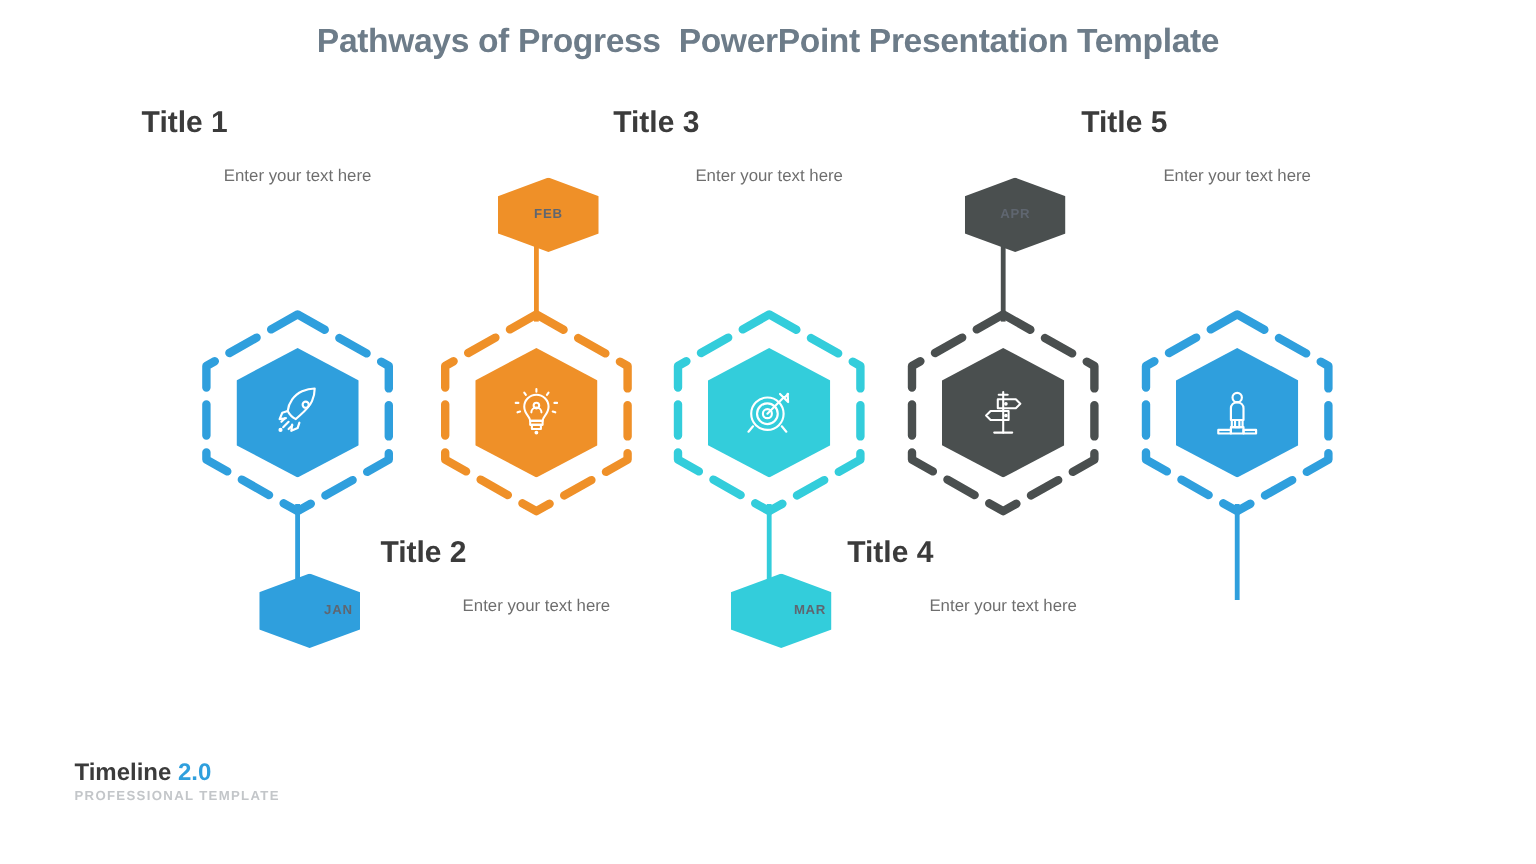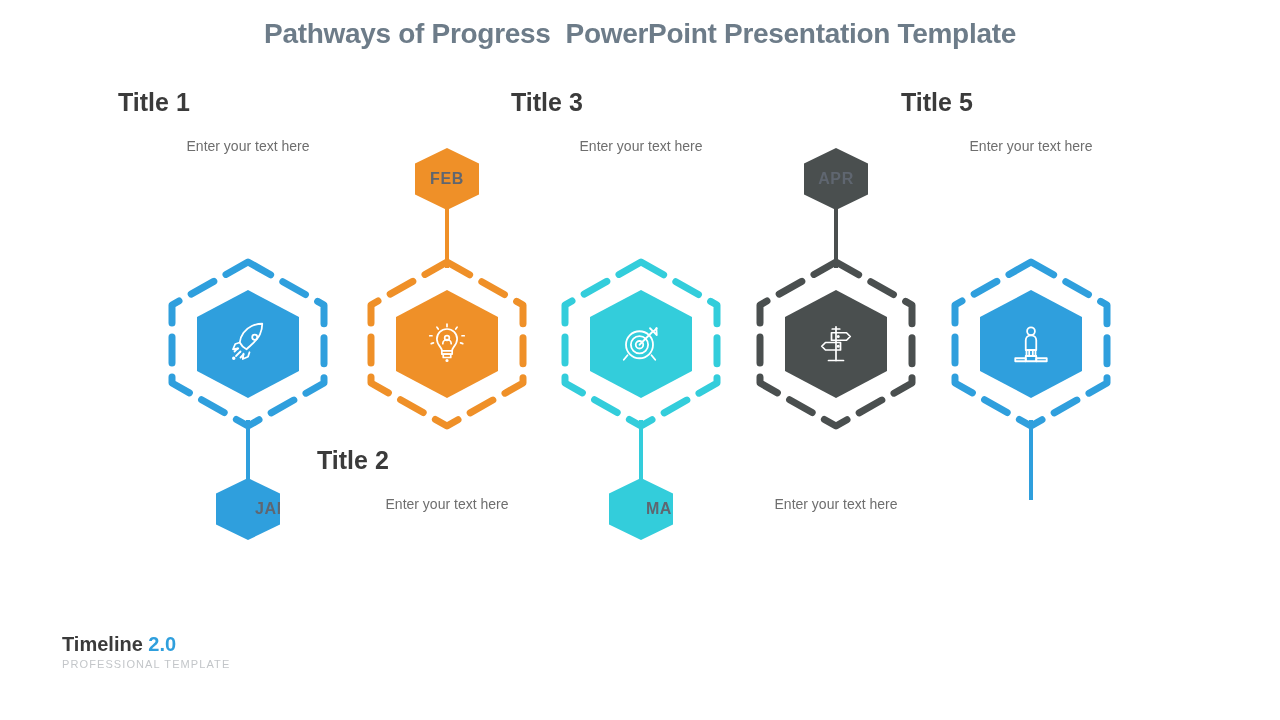--- a/index.html
+++ b/index.html
@@ -57,24 +57,24 @@
     left:128px;
     width:4px;
   }
   .cluster.up   .connector { top:420px; height:80px; }
   .cluster.down .connector { top:190px; height:78px; }
 
   
   .badge {
     position:absolute;
     left:98px;
-    width:64px; height:62px;
+    width:84px; height:62px;
     clip-path:polygon(50% 0%, 100% 25%, 100% 75%, 50% 100%, 0% 75%, 0% 25%);
     display:flex; align-items:center; justify-content:center;
-    font-size:16px;
+    font-size:11px;
     font-weight:bold;
     letter-spacing:0.6px;
     color:#5f6670;
   }
   .cluster.up   .badge { top:478px;padding-left:48px; }
   .cluster.down .badge { top:148px; }
 
   
   .hex-group {
     position:absolute;
@@ -98,21 +98,21 @@
   }
   #logo-main {
     font-size:20px;
     font-weight:bold;
     color:#3b3b3b;
     line-height:1.05;
   }
   #logo-version { color:#2f9fdd; }
   #logo-sub {
     font-size:11px;
-    font-weight:normal;
+    font-weight:bold;
     letter-spacing:1.1px;
     color:#c3c6c9;
     margin-top:3px;
   }
 </style>
 </head>
 <body>
 
 <div id="slide-title">Pathways of Progress  PowerPoint Presentation Template</div>
 
@@ -190,20 +190,21 @@
               <path d="M30 33l18-18"></path>
               <path d="M44 11l4.5 4.5L53 11"></path>
               <path d="M48.5 15.5L53 20l-.5-9"></path>
               <path d="M14 47l-5 6M46 47l5 6"></path>
             </svg>
           </span>
         </div>
       </div>
     </div>
     <div class="cluster down" style="left: 706px;">
+      <div class="head-title">Title 4</div>
       <div class="head-sub">Enter your text here</div>
       <div class="connector" style="background:#4a4f4f"></div>
       <div class="badge" style="background:#4a4f4f">
         <span>APR</span>
       </div>
       <div class="hex-group">
         <div class="hex-outer"><svg viewBox="0 0 164 172" fill="none">
             <path d="M82 4 L158 47 L158 125 L82 168 L6 125 L6 47 Z" stroke="#4a4f4f" stroke-width="7" stroke-linecap="round" stroke-linejoin="round" stroke-dasharray="26 14"></path>
           </svg></div>
         <div class="hex-inner" style="background:#4a4f4f">

